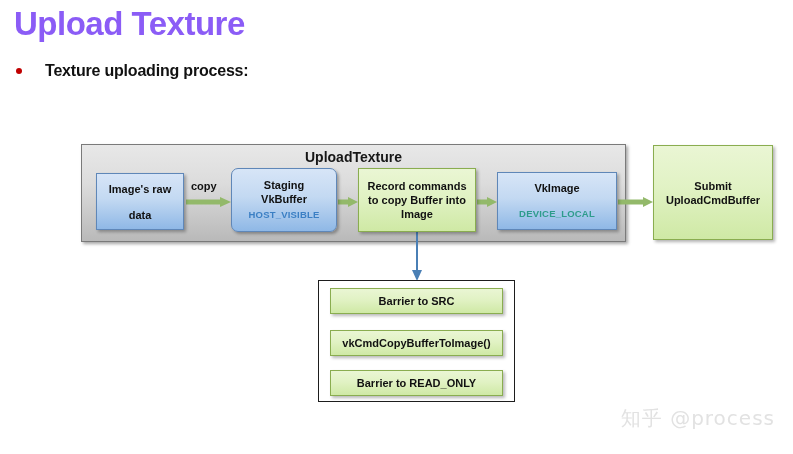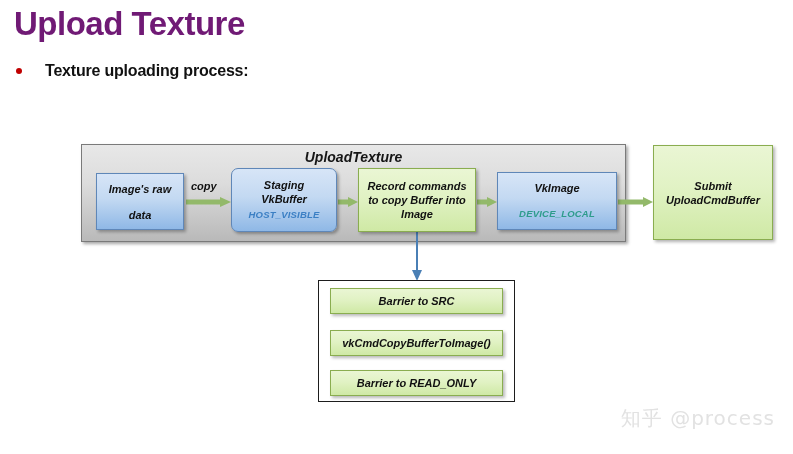--- a/index.html
+++ b/index.html
@@ -17,21 +17,21 @@
   }
 
   
   .slide-title {
     position: absolute;
     left: 14px;
     top: 6px;
     font-size: 33px;
     font-weight: bold;
     letter-spacing: -0.5px;
-    color: #701a75;
+    color: #8b5cf6;
     line-height: 1.1;
   }
   .bullet-row {
     position: absolute;
     left: 16px;
     top: 62px;
     display: flex;
     align-items: center;
     gap: 23px;
   }
@@ -49,21 +49,20 @@
     letter-spacing: -0.2px;
   }
 
   
   .diagram {
     position: absolute;
     left: 0;
     top: 0;
     width: 793px;
     height: 426px;
-    font-style: italic;
   }
 
   .group-box {
     position: absolute;
     left: 81px;
     top: 144px;
     width: 545px;
     height: 98px;
     background: linear-gradient(180deg, #e8e8e8 0%, #dcdcdc 40%, #b9b9b9 100%);
     border: 1px solid #7a7a7a;

